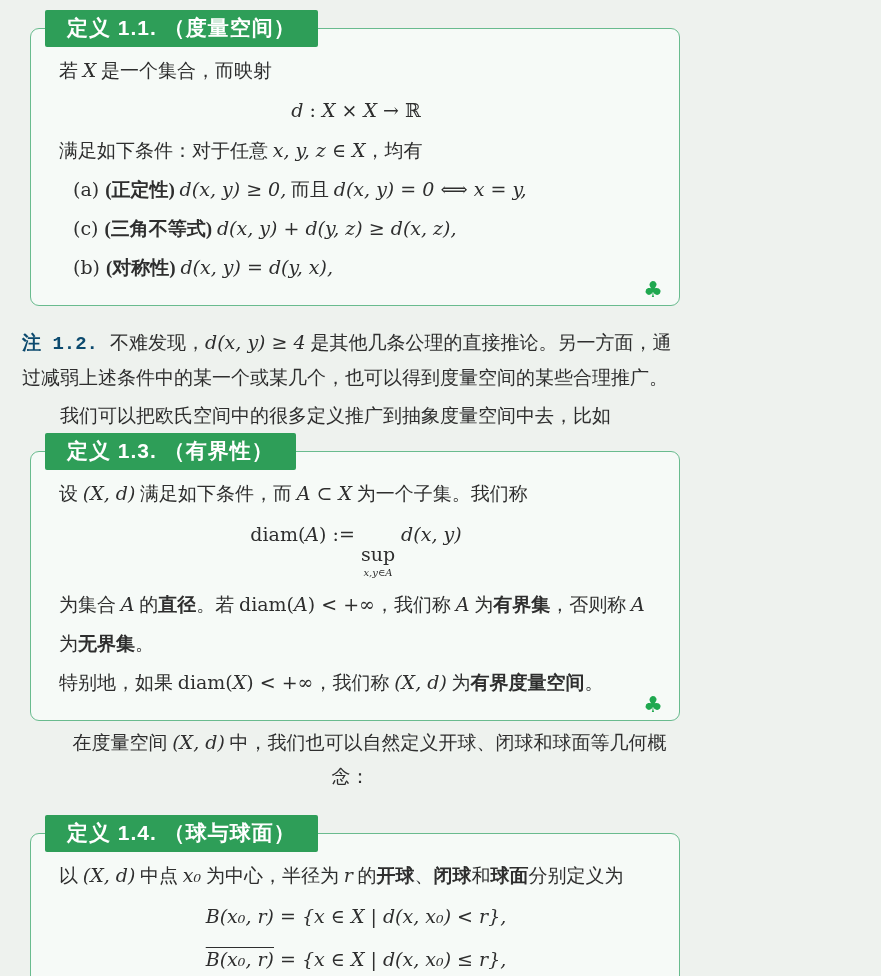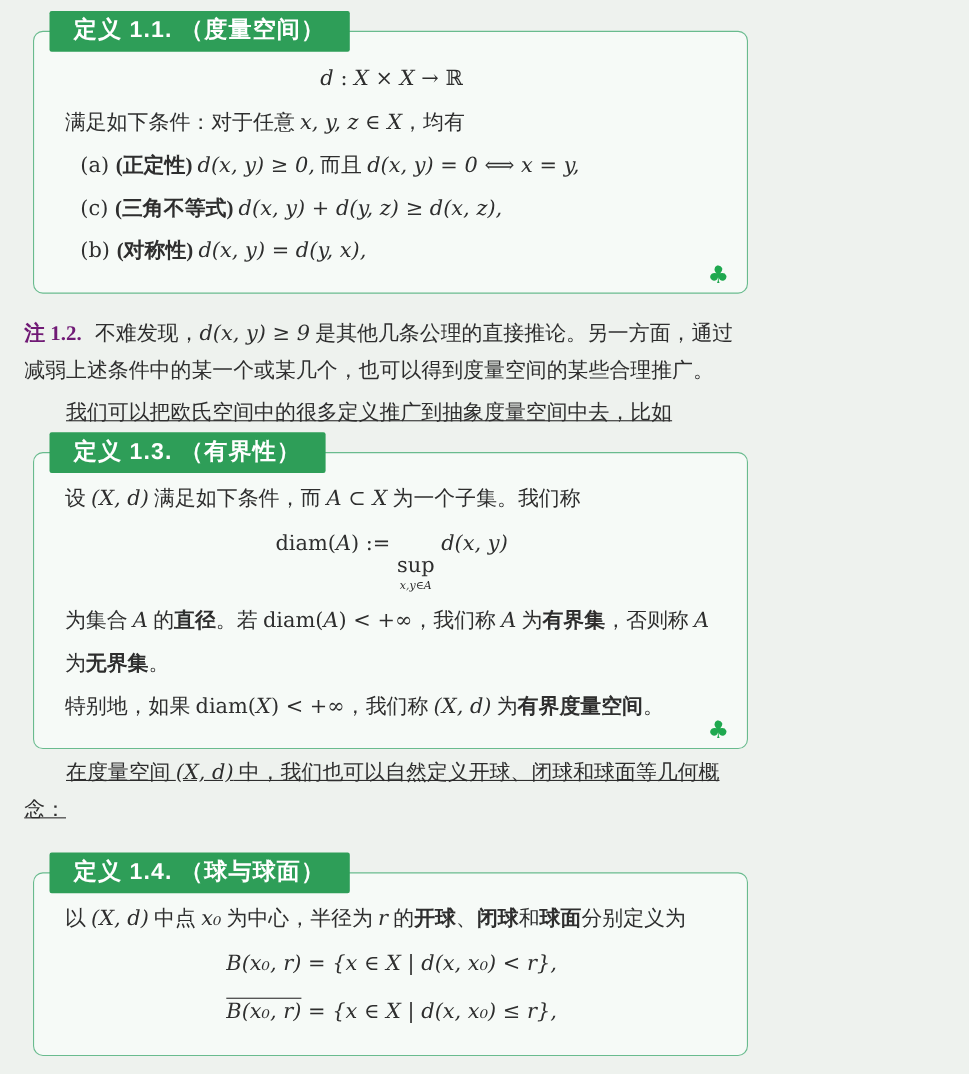--- a/index.html
+++ b/index.html
@@ -51,49 +51,50 @@
 
   
   .diamline { line-height:30px; padding-top:6px; padding-bottom:4px; }
   .supstack { display:inline-flex; flex-direction:column; align-items:center; vertical-align:-20px; }
   .supstack .supword { font-family:"DejaVu Serif",serif; line-height:22px; }
   .supstack .subword { font-family:"DejaVu Serif",serif; font-style:italic; font-size:10px; line-height:16px; }
 
   
   .note { margin:19px 20px 0 22px; line-height:34px; }
   .notelabel {
-    color:#701a75; font-weight:bold; margin-right:12px;
-    font-family:Liberation Serif, serif;
+    color:#0c4a6e; font-weight:bold; margin-right:12px;
+    font-family:Liberation Mono, monospace;
     text-align:right;
   }
-  .para { margin:4px 20px 0 22px; line-height:34px; text-indent:2em;text-decoration:underline; }
-  .para2 { margin-bottom:0; }
+  .para { margin:4px 20px 0 22px; line-height:34px; text-indent:2em; }
+  .para2 { margin-bottom:0;text-align:center; }
 
   .ballformulas .bformula { line-height:42px; }
 </style>
 </head>
 <body>
 
 <div class="page">
 
   <section class="defbox defbox1">
     <div class="deftab">
       <span>定义 1.1. （度量空间）</span>
     </div>
     <div class="defbody">
+      <p class="bline"><span>若 </span><span class="seg-m">X</span><span> 是一个集合，而映射</span></p>
       <p class="bformula"><span class="seg-m">d</span><span class="seg-r"> : </span><span class="seg-m">X</span><span class="seg-r"> × </span><span class="seg-m">X</span><span class="seg-r"> → ℝ</span></p>
       <p class="bline"><span>满足如下条件：对于任意 </span><span class="seg-m">x, y, z</span><span class="seg-r"> ∈ </span><span class="seg-m">X</span><span>，均有</span></p>
       <p class="bline bitem"><span class="seg-r">(a) </span><span class="seg-b">(正定性)</span><span> </span><span class="seg-m">d(x, y) ≥ 0,</span><span> 而且 </span><span class="seg-m">d(x, y) = 0 ⟺ x = y,</span></p>
       <p class="bline bitem"><span class="seg-r">(c) </span><span class="seg-b">(三角不等式)</span><span> </span><span class="seg-m">d(x, y) + d(y, z) ≥ d(x, z),</span></p>
       <p class="bline bitem"><span class="seg-r">(b) </span><span class="seg-b">(对称性)</span><span> </span><span class="seg-m">d(x, y) = d(y, x),</span></p>
     </div>
     <span class="club">♣</span>
   </section>
 
-  <p class="note"><span class="notelabel">注 1.2.</span><span><span>不难发现，</span><span class="seg-m">d(x, y) ≥ 9</span><span> 是其他几条公理的直接推论。另一方面，通过减弱上述条件中的某一个或某几个，也可以得到度量空间的某些合理推广。</span></span></p>
+  <p class="note"><span class="notelabel">注 1.2.</span><span><span>不难发现，</span><span class="seg-m">d(x, y) ≥ 4</span><span> 是其他几条公理的直接推论。另一方面，通过减弱上述条件中的某一个或某几个，也可以得到度量空间的某些合理推广。</span></span></p>
 
   <p class="para"><span>我们可以把欧氏空间中的很多定义推广到抽象度量空间中去，比如</span></p>
 
   <section class="defbox defbox2">
     <div class="deftab">
       <span>定义 1.3. （有界性）</span>
     </div>
     <div class="defbody">
       <p class="bline"><span>设 </span><span class="seg-m">(X, d)</span><span> 满足如下条件，而 </span><span class="seg-m">A ⊂ X</span><span> 为一个子集。我们称</span></p>
       <p class="bformula diamline"><span><span class="seg-r">diam(</span><span class="seg-m">A</span><span class="seg-r">) := </span></span><span class="supstack">

